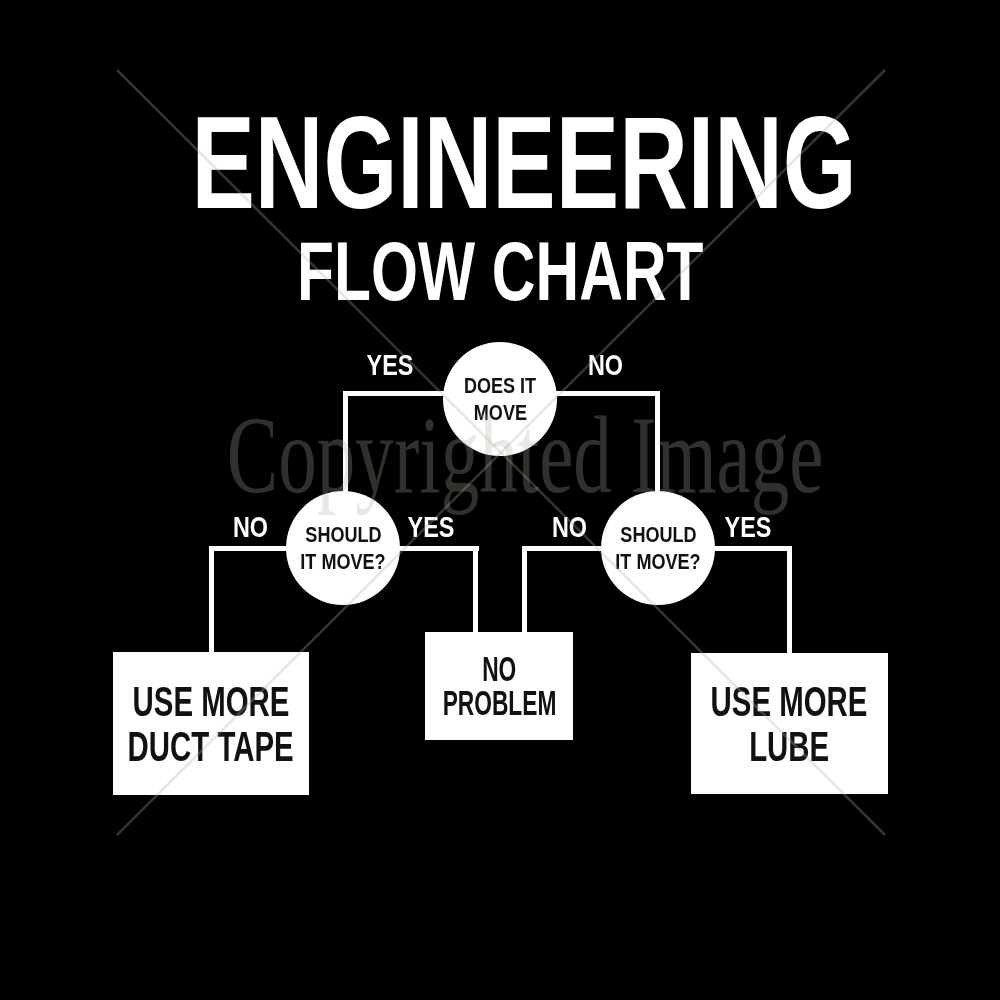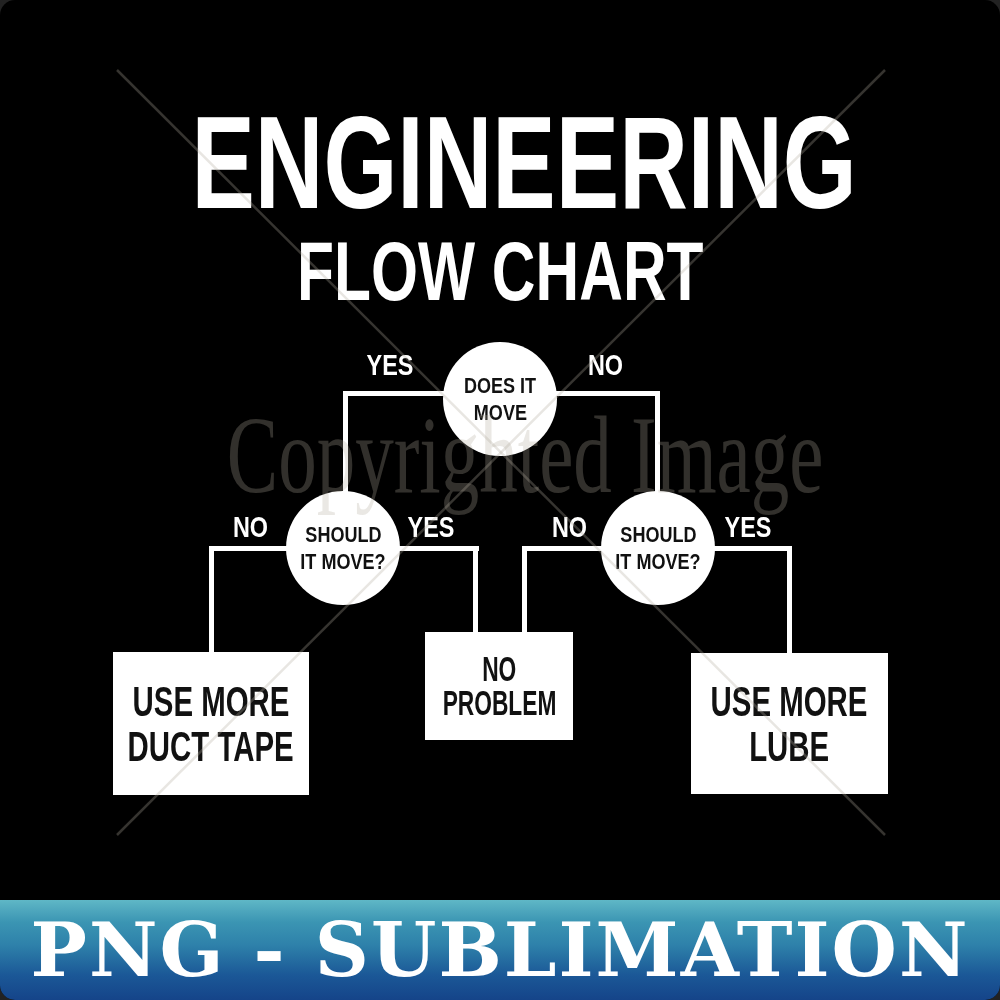--- a/index.html
+++ b/index.html
@@ -1,20 +1,19 @@
 <!DOCTYPE html>
 <html><head>
 <meta charset="utf-8">
 <style>
   html,body{margin:0;padding:0;background:#222;}
   .canvas{
     position:relative;width:1000px;height:1000px;overflow:hidden;
     background:#000000;
     font-family:"Liberation Sans",sans-serif;
-    border-radius:15px;
   }
   
   .cx70{display:inline-block;transform:scaleX(.70);transform-origin:50% 50%;white-space:nowrap;}
   .cx72{display:inline-block;transform:scaleX(.72);transform-origin:50% 50%;white-space:nowrap;}
   .cx65{display:inline-block;transform:scaleX(.65);transform-origin:50% 50%;white-space:nowrap;}
   .cx78{display:inline-block;transform:scaleX(.78);transform-origin:50% 50%;white-space:nowrap;}
   .cx82{display:inline-block;transform:scaleX(.82);transform-origin:50% 50%;white-space:nowrap;}
   
   .title1{position:absolute;top:97px;left:24px;right:-24px;text-align:center;
     color:#ffffff;font-weight:bold;font-size:132px;line-height:132px;z-index:2;}
@@ -116,17 +115,14 @@
     <span class="cx70">USE MORE</span>
     <span class="cx70">LUBE</span>
   </div>
 
   <svg class="wm-x" width="1000" height="1000" viewBox="0 0 1000 1000">
     <line x1="117" y1="70" x2="885" y2="835" stroke="rgba(178,172,158,0.30)" stroke-width="2.5"></line>
     <line x1="885" y1="70" x2="117" y2="835" stroke="rgba(178,172,158,0.30)" stroke-width="2.5"></line>
   </svg>
   <div class="wm-text"><span class="cx70">Copyrighted Image</span></div>
 
-  <div class="banner">
-    <span class="banner-text">PNG - SUBLIMATION</span>
-  </div>
 
 </div>
 
 </body></html>

